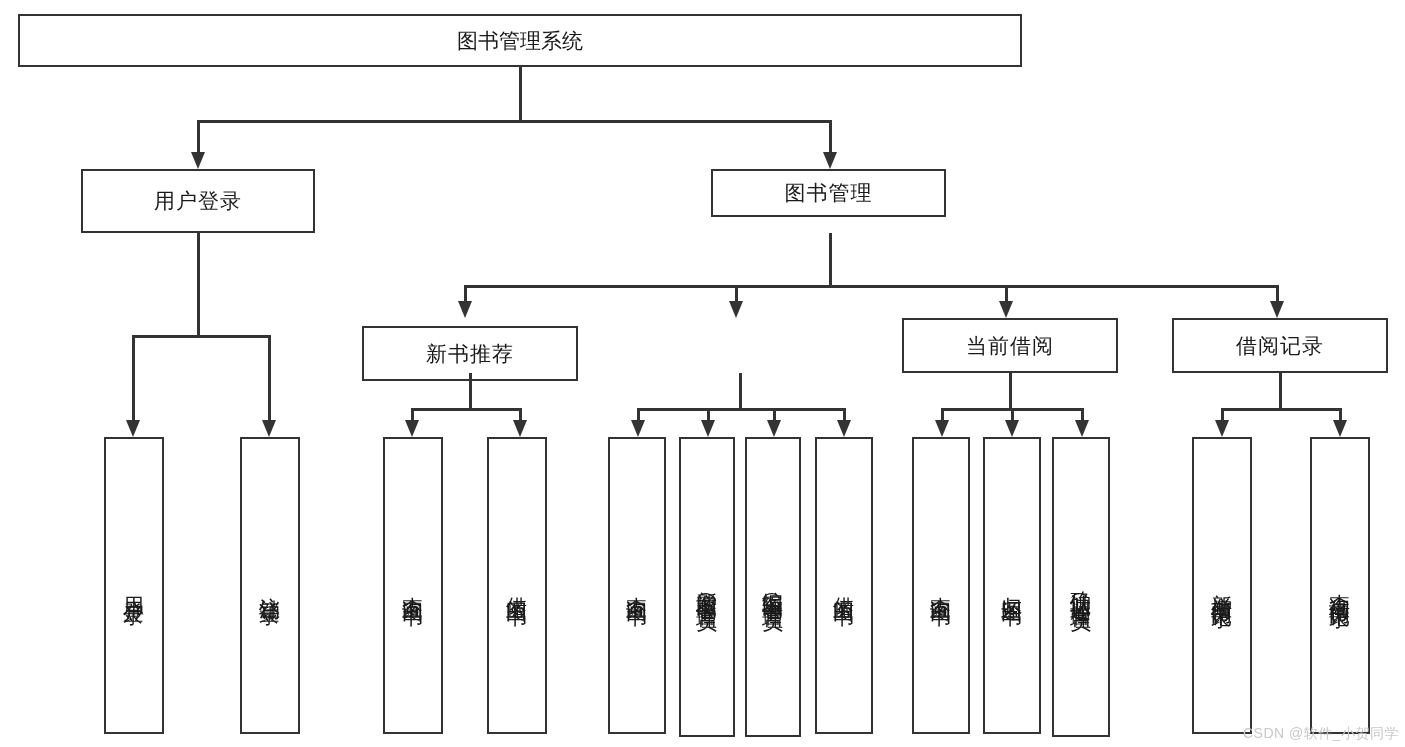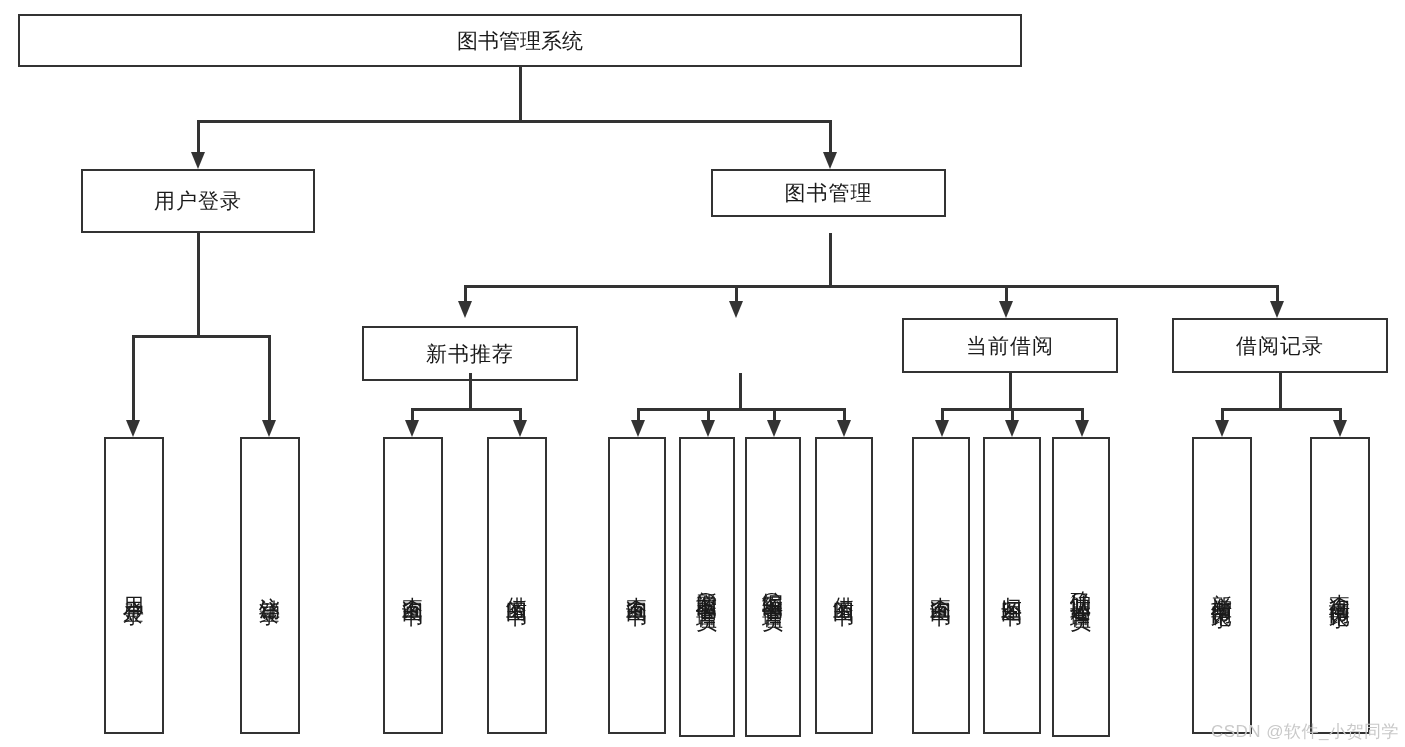--- a/index.html
+++ b/index.html
@@ -10,21 +10,21 @@
   .node.h{font-size:21px;letter-spacing:1px;}
   .node.root{font-size:21px;}
   .leaf{position:absolute;box-sizing:border-box;border:2.5px solid #333333;background:#ffffff;
         display:flex;align-items:center;justify-content:center;}
   .leaf span{writing-mode:vertical-rl;text-orientation:upright;font-size:21px;
              letter-spacing:3px;line-height:1;color:#1a1a1a;white-space:nowrap;}
   .hline{position:absolute;background:#333333;height:2.5px;}
   .vline{position:absolute;background:#333333;width:2.5px;}
   .arrow{position:absolute;width:0;height:0;border-left:7px solid transparent;
          border-right:7px solid transparent;border-top:17px solid #333333;}
-  .watermark{position:absolute;right:6px;bottom:4px;color:#c9c9c9;font-size:17px;
+  .watermark{position:absolute;right:6px;bottom:4px;color:#c9c9c9;font-size:14px;
              letter-spacing:0.5px;white-space:nowrap;}
 </style>
 </head>
 <body>
 
 <div id="canvas">
 
   <div class="node root" style="left:18px;top:14px;width:1004px;height:53px;">
     <span>图书管理系统</span>
   </div>

